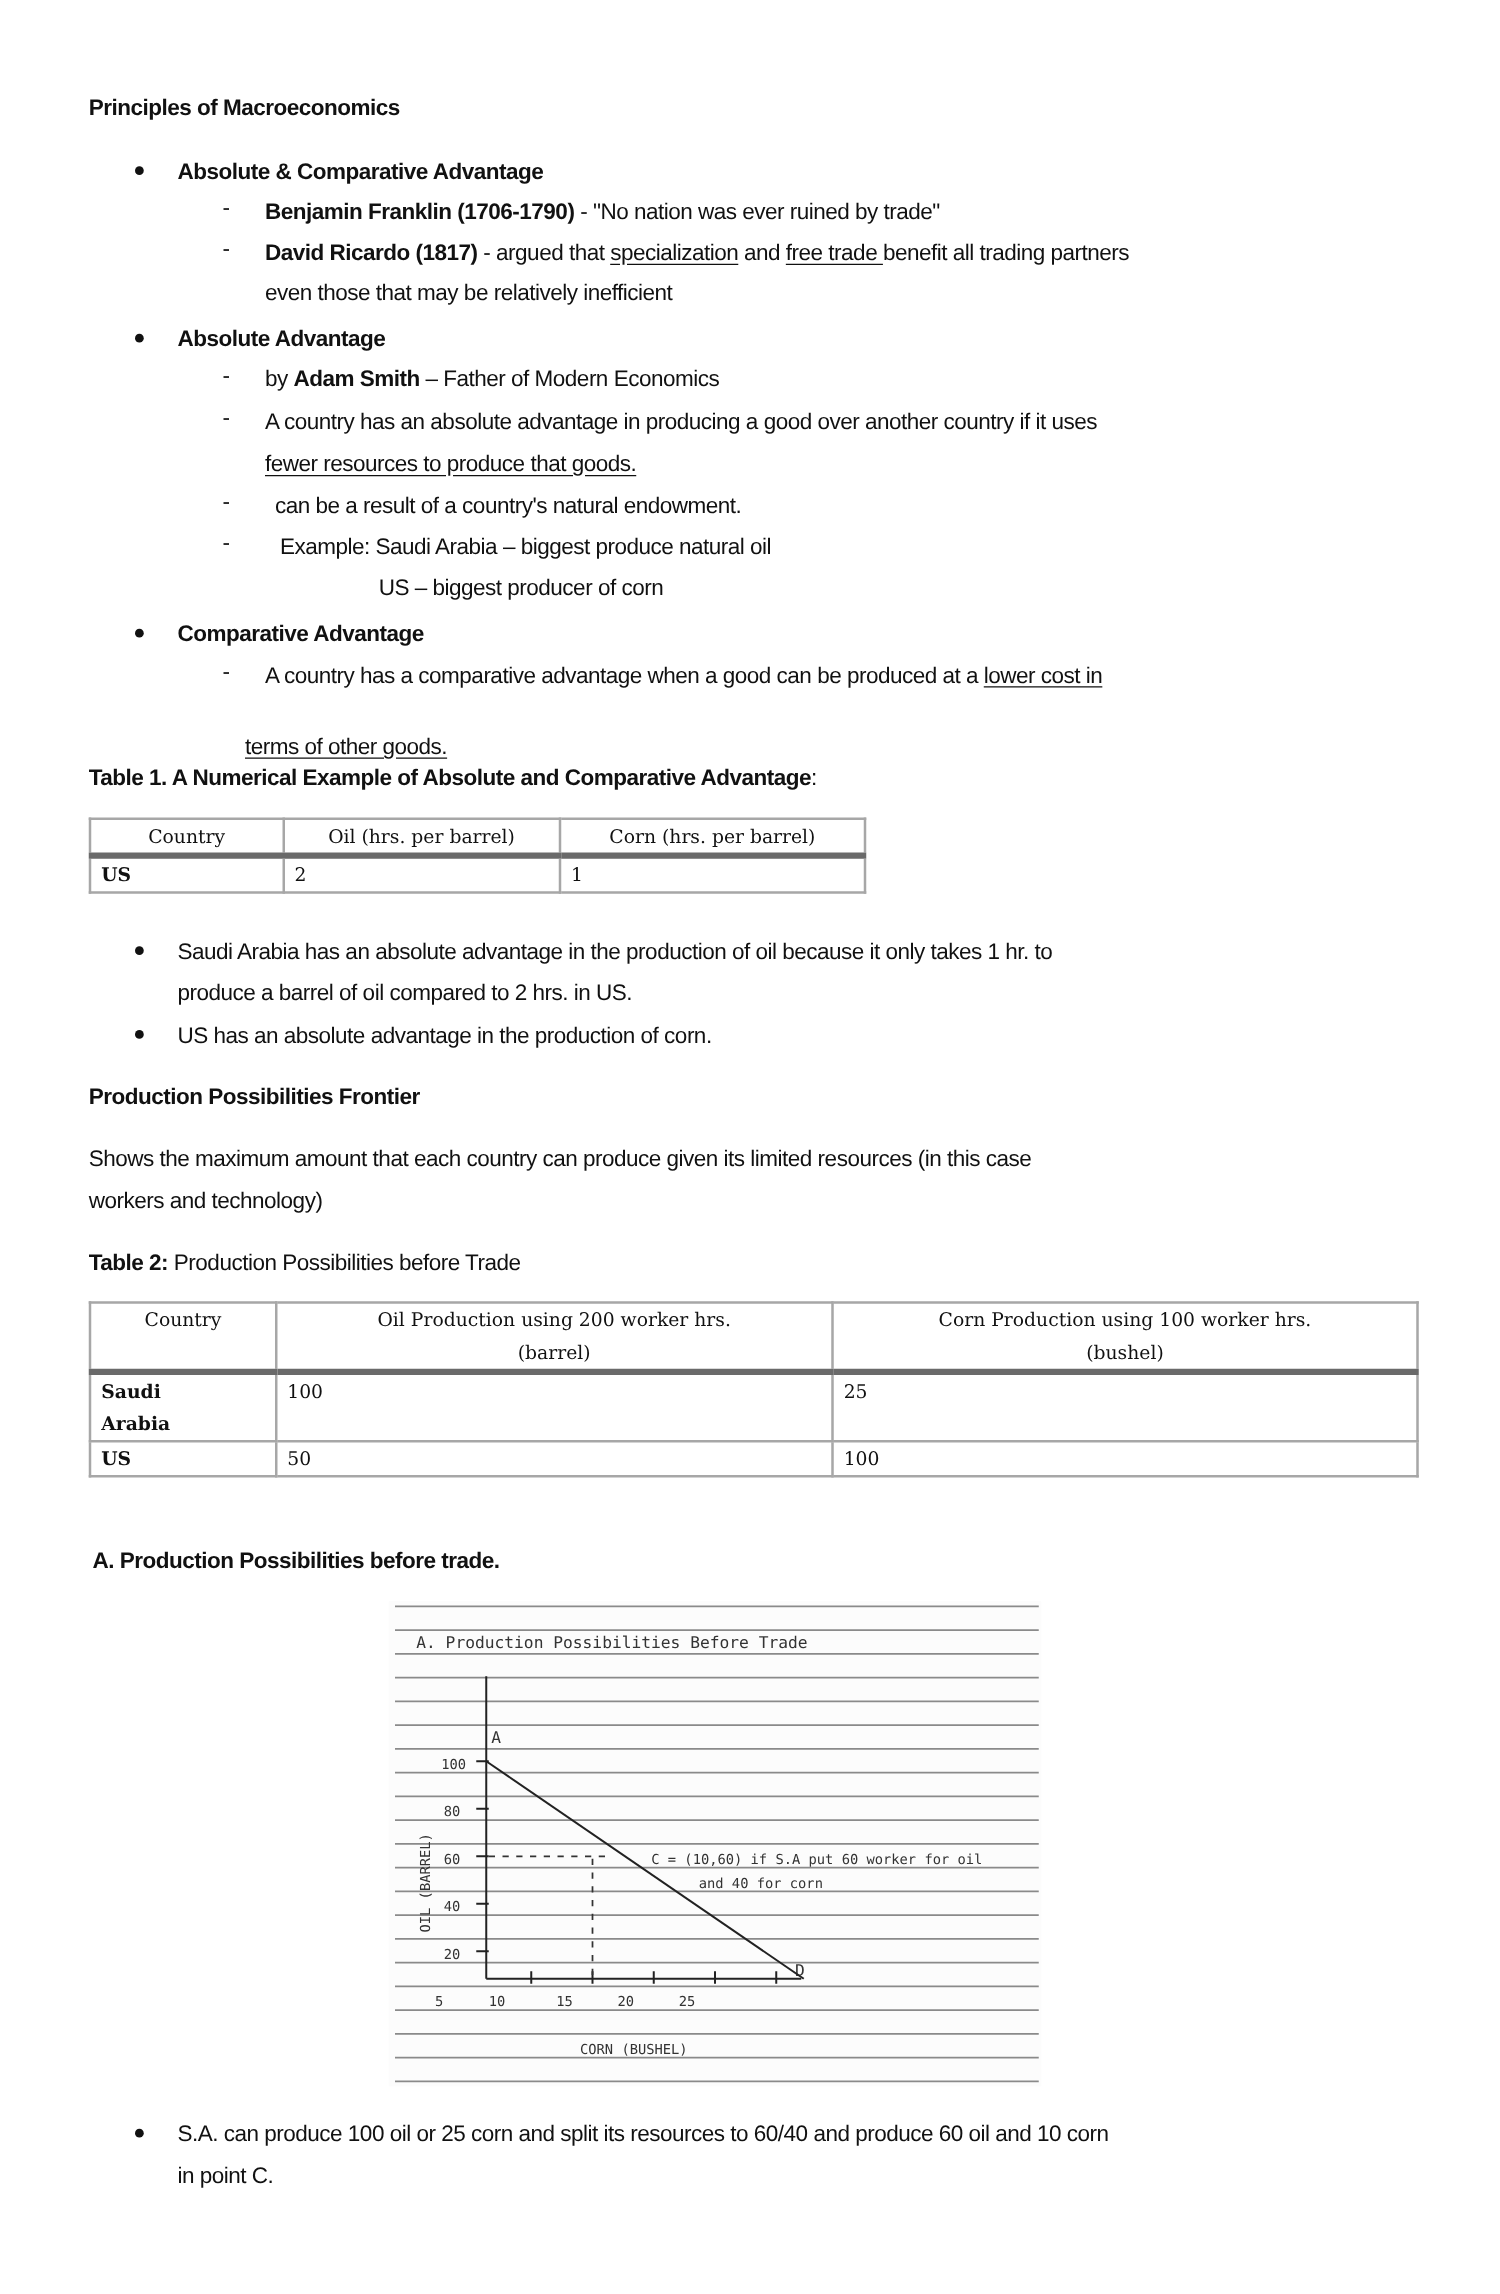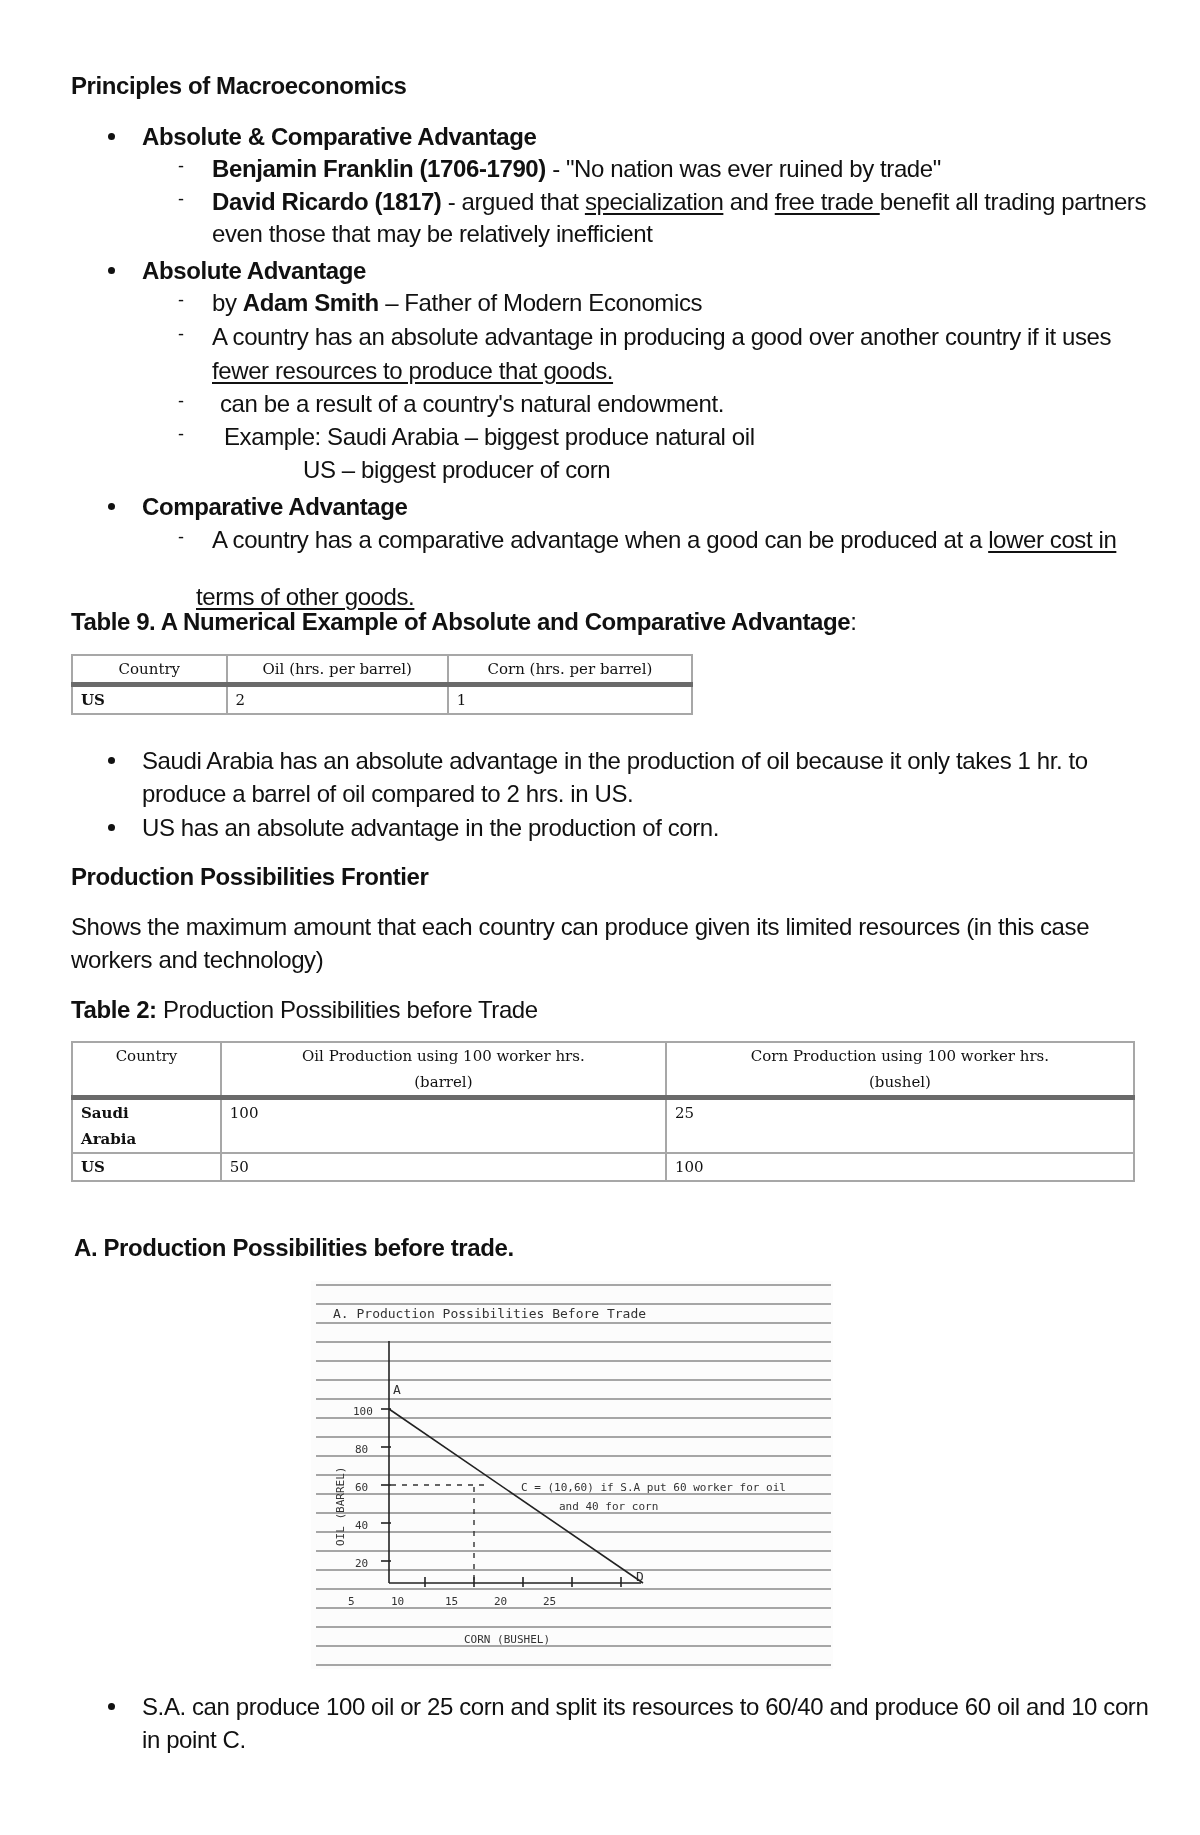--- a/index.html
+++ b/index.html
@@ -1,19 +1,19 @@
 <!DOCTYPE html>
 <html><head>
 <meta charset="utf-8">
 <style>
   html, body { margin:0; padding:0; background:#ffffff; }
   body { width:1200px; height:1835px; position:relative; overflow:hidden;
          font-family:"Liberation Sans", sans-serif; color:#111; }
   .abs { position:absolute; white-space:nowrap; }
-  .t { font-size:24px; letter-spacing:-0.4px; line-height:32px; }
+  .t { font-size:18px; letter-spacing:-0.4px; line-height:32px; }
   .b { font-weight:bold; }
   .u { text-decoration:underline; text-underline-offset:3px; }
   .bullet { position:absolute; width:7px; height:7px; border-radius:50%; background:#111; }
   .dash { position:absolute; font-size:18px; }
   table.doc { position:absolute; border-collapse:collapse; font-family:"DejaVu Serif","Liberation Serif", serif; }
   table.doc td, table.doc th { border:2px solid #a7a7a7; padding:0 8px; font-size:15px; vertical-align:top; }
   table.doc th { font-weight:normal; text-align:center; border-bottom:5px solid #6a6a6a; }
   table.doc td.rowh { font-weight:bold; }
   .t1 th { height:26px; } .t1 td { height:25px; }
   .t1 th, .t1 td { font-size:18.5px; line-height:26px; }
@@ -62,21 +62,21 @@
 <span class="bullet" style="left:108px;top:503px;"></span>
 <div class="abs t b" style="left:142px;top:491px;">Comparative Advantage</div>
 
 <span class="dash" style="left:178px;top:527px;">-</span>
 <div class="abs t" style="left:212px;top:524px;">
   <span>A country has a comparative advantage when a good can be produced at a </span><span class="u">lower cost in</span>
 </div>
 <div class="abs t u" style="left:196px;top:557px;margin-top:24px;">terms of other goods.</div>
 
 <div class="abs t" style="left:71px;top:606px;">
-  <span class="b">Table 9. A Numerical Example of Absolute and Comparative Advantage</span><span>:</span>
+  <span class="b">Table 1. A Numerical Example of Absolute and Comparative Advantage</span><span>:</span>
 </div>
 
 <table class="doc t1" style="left:71px;top:654px;width:622px;">
   <colgroup>
       <col style="width:155px">
       <col style="width:222px">
       <col style="width:245px">
     </colgroup>
   <tbody>
       <tr>
@@ -109,21 +109,21 @@
 <table class="doc t2" style="left:71px;top:1041px;width:1064px;">
   <colgroup>
       <col style="width:149px">
       <col style="width:446px">
       <col style="width:469px">
     </colgroup>
   <tbody>
       <tr>
     <th style="height:50px;"><span>Country</span></th>
     <th>
-      <div>Oil Production using 100 worker hrs.</div>
+      <div>Oil Production using 200 worker hrs.</div>
       <div>(barrel)</div>
     </th>
     <th>
       <div>Corn Production using 100 worker hrs.</div>
       <div>(bushel)</div>
     </th>
   </tr>
   <tr>
     <td class="rowh" style="height:52px;">
       <div>Saudi</div>

